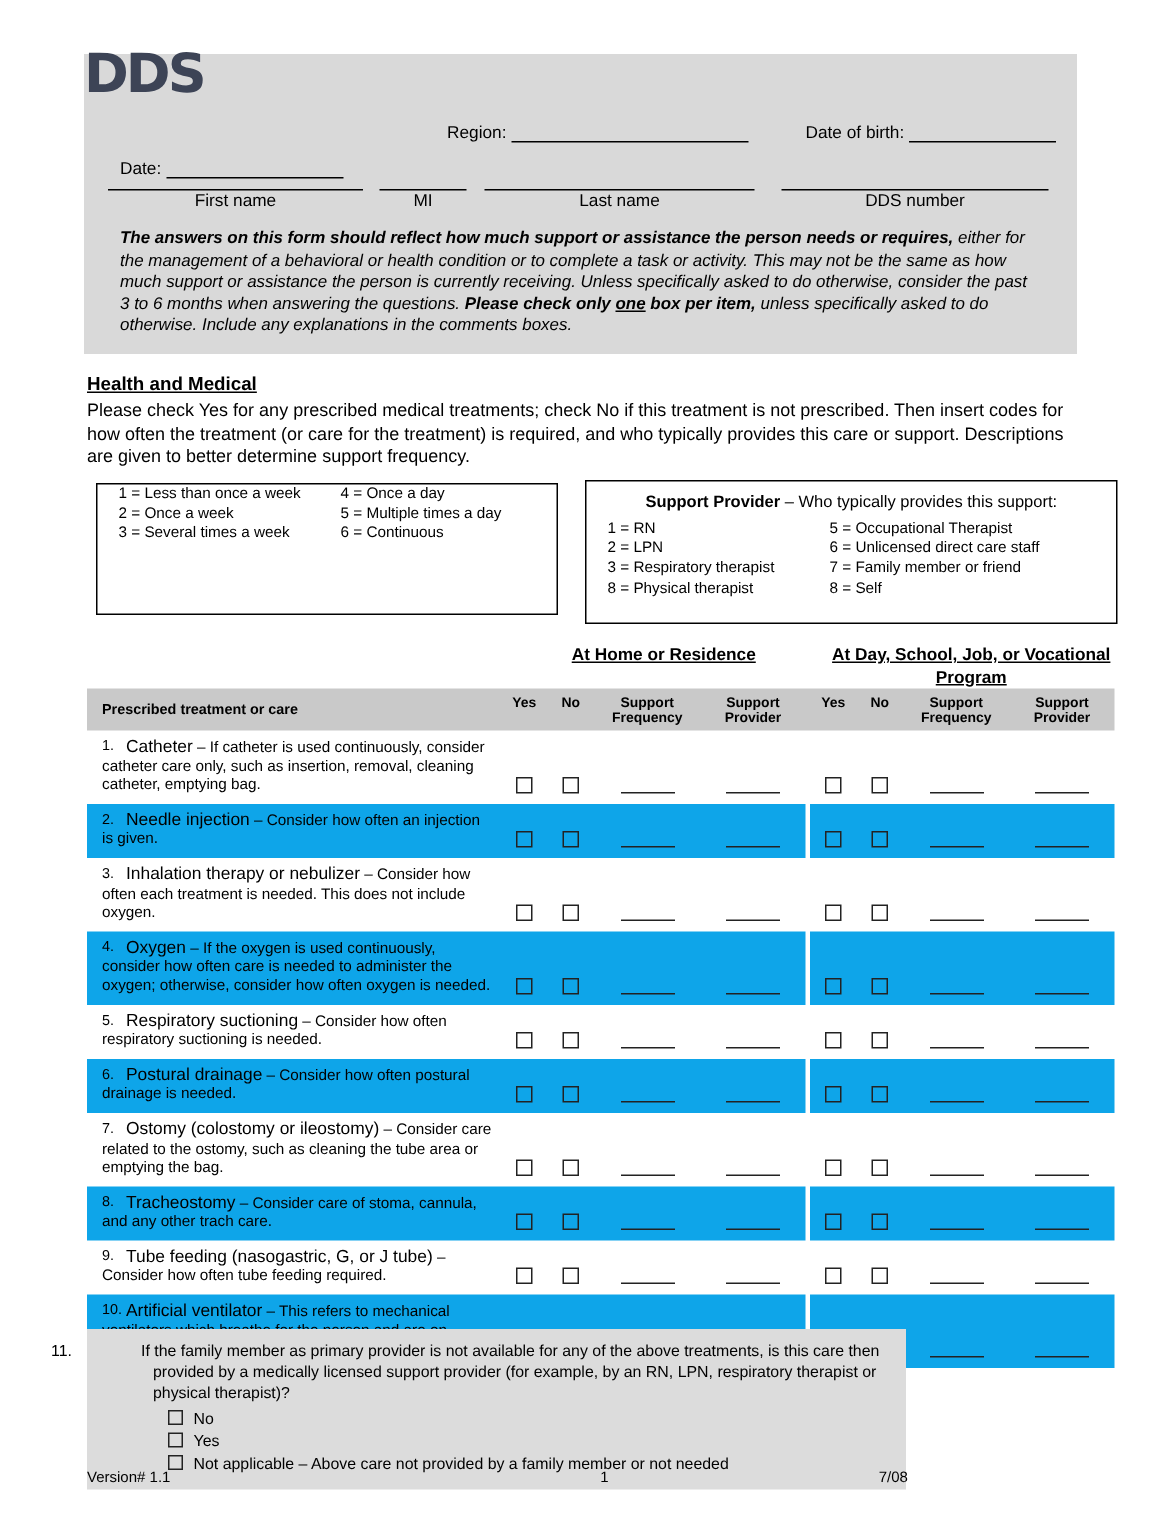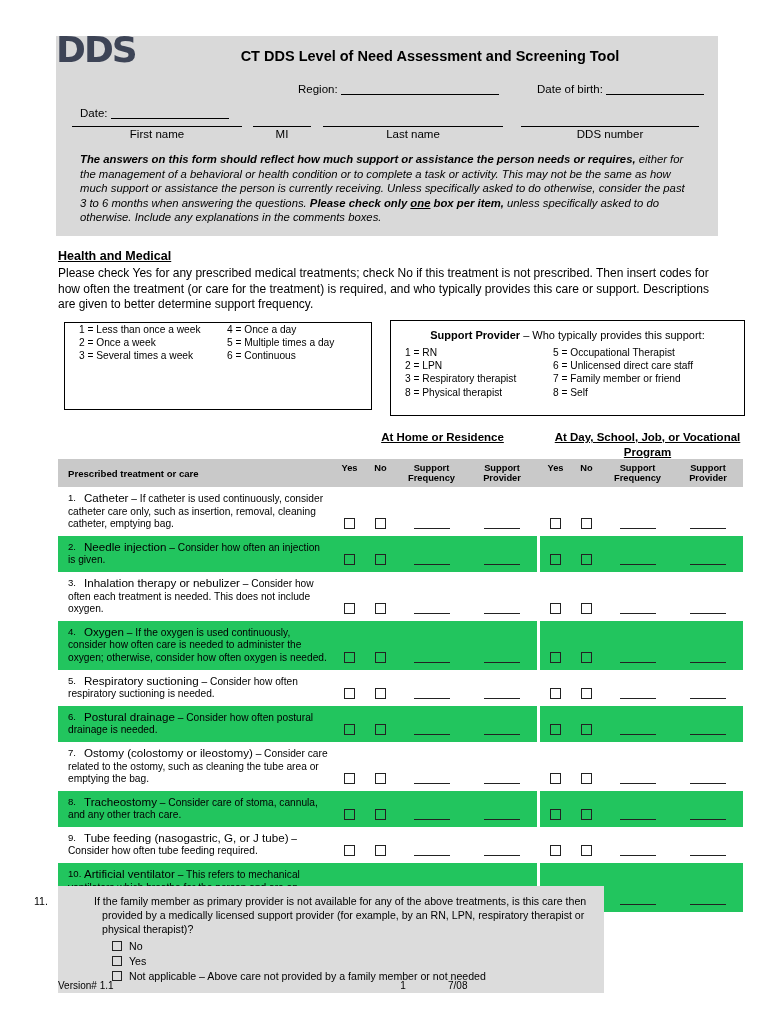--- a/index.html
+++ b/index.html
@@ -182,21 +182,21 @@
   .c-sp  { width: 70px; }
 
   .hdr-desc {
     font-size: 9.6px;
     font-weight: bold;
     padding-left: 10px;
   }
 
   .trow { display: flex; }
   .trow.shade .cell-desc,
-  .trow.shade .half { background: #22c55e; }
+  .trow.shade .half { background: #0ea5e9; }
   .cell-desc {
     width: 276px;
     box-sizing: border-box;
     padding: 5px 6px 5px 10px;
     font-size: 10.2px;
     line-height: 12.6px;
   }
   .cell-desc .num {
     display: inline-block;
     width: 16px;
@@ -270,30 +270,29 @@
   .footer {
     position: absolute;
     left: 58px;
     top: 980px;
     width: 685px;
     display: flex;
     font-size: 10px;
   }
   .footer .fl { width: 300px; text-align: left; }
   .footer .fc { width: 90px; text-align: center; }
-  .footer .fr { flex: 1; text-align: left; }
+  .footer .fr { flex: 1; text-align: center; }
 </style>
 </head>
 <body>
 
 <div class="page">
 
   <div class="header-box"></div>
   <div class="dds-logo">DDS</div>
-  <div class="form-title">CT DDS Level of Need Assessment and Screening Tool</div>
 
   <div class="fld" style="left:80px; top:82px;margin-top:24px;">
     <span>Date:</span>
     <span class="uline" style="width:118px;"></span>
   </div>
   <div class="fld" style="left:298px; top:82px;">
     <span>Region:</span>
     <span class="uline" style="width:158px;"></span>
   </div>
   <div class="fld" style="left:537px; top:82px;">

